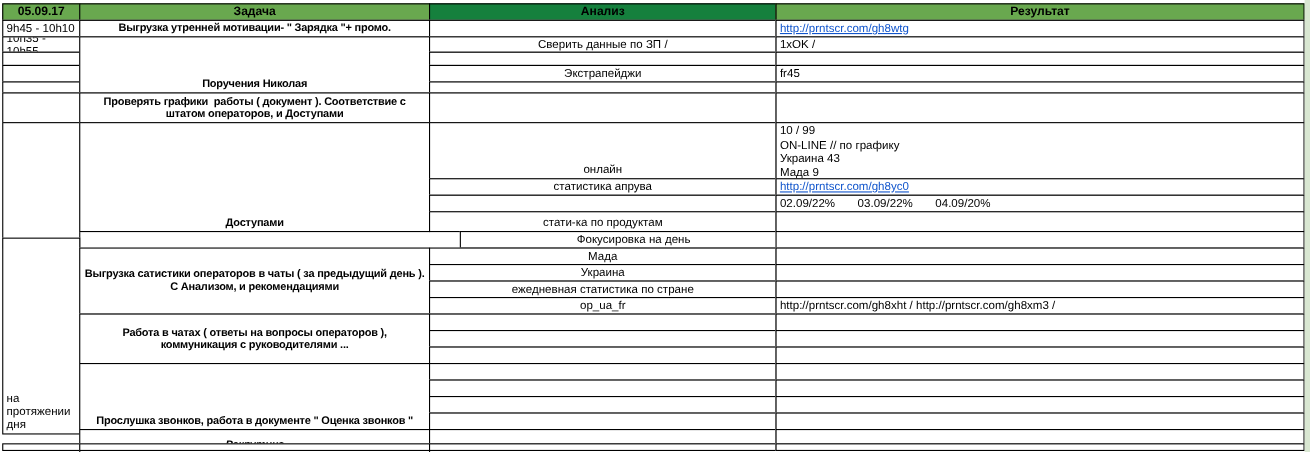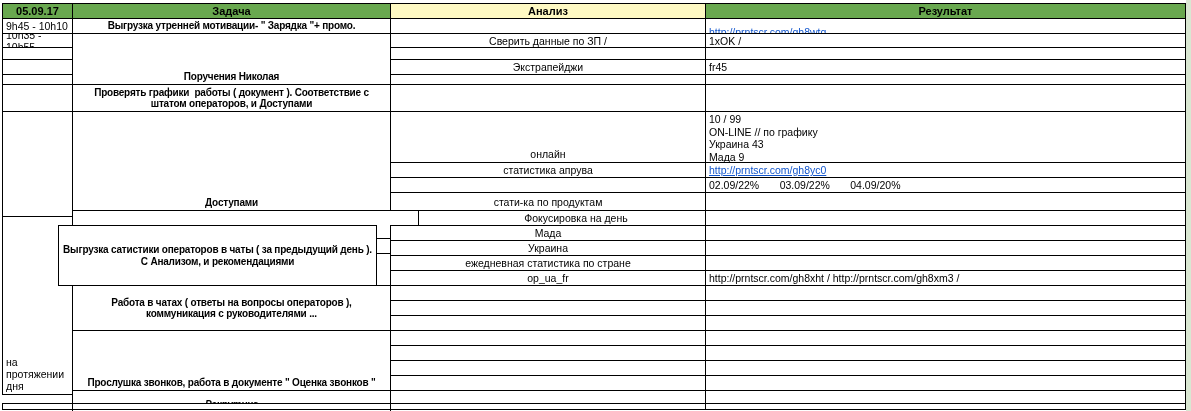--- a/index.html
+++ b/index.html
@@ -35,28 +35,28 @@
       <div class="cell ha-l" style="left: 2px; top: 111px; width: 71px; height: 115px;"></div>
       <div class="cell ha-l va-b" style="left: 2px; top: 216px; width: 71px; height: 179px;">на протяжении дня</div>
       <div class="cell ha-l" style="left: 2px; top: 403px; width: 71px; height: 7px;"></div>
       <div class="cell hdr" style="left: 72px; top: 3px; width: 319px; height: 16px; background: rgb(105, 168, 79);">Задача</div>
       <div class="cell task" style="left: 72px; top: 18px; width: 319px; height: 16px;">Выгрузка утренней мотивации- " Зарядка "+ промо.</div>
       <div class="cell task va-b" style="left: 72px; top: 33px; width: 319px; height: 52px;">Поручения Николая</div>
       <div class="cell task" style="left: 72px; top: 84px; width: 319px; height: 28px;">Проверять графики  работы ( документ ). Соответствие с
 штатом операторов, и Доступами</div>
       <div class="cell task va-b" style="left: 72px; top: 111px; width: 319px; height: 100px;">Доступами</div>
       <div class="cell task" style="left: 72px; top: 210px; width: 319px; height: 16px; margin-top: 28px;">Контроль Европа</div>
-      <div class="cell task" style="left: 58px; top: 225px; width: 319px; height: 61px;">Выгрузка сатистики операторов в чаты ( за предыдущий день ).
+      <div class="cell task" style="left: 72px; top: 225px; width: 319px; height: 61px;">Выгрузка сатистики операторов в чаты ( за предыдущий день ).
 С Анализом, и рекомендациями</div>
       <div class="cell task" style="left: 72px; top: 285px; width: 319px; height: 46px;">Работа в чатах ( ответы на вопросы операторов ),
 коммуникация с руководителями ...</div>
       <div class="cell task va-b" style="left: 72px; top: 330px; width: 319px; height: 61px;">Прослушка звонков, работа в документе " Оценка звонков "</div>
       <div class="cell task" style="left: 72px; top: 390px; width: 319px; height: 30px; font-style: italic;">Рекрутинг</div>
       <div class="cell" style="left: 72px; top: 403px; width: 319px; height: 7px;"></div>
-      <div class="cell hdr" style="left: 390px; top: 3px; width: 316px; height: 16px; background: #fef9c3;">Анализ</div>
+      <div class="cell hdr" style="left: 390px; top: 3px; width: 316px; height: 16px; background: #15803d;">Анализ</div>
       <div class="cell" style="left: 390px; top: 18px; width: 316px; height: 16px;"></div>
       <div class="cell" style="left: 390px; top: 33px; width: 316px; height: 15px;">Сверить данные по ЗП /</div>
       <div class="cell" style="left: 390px; top: 47px; width: 316px; height: 13px;"></div>
       <div class="cell" style="left: 390px; top: 59px; width: 316px; height: 16px;">Экстрапейджи</div>
       <div class="cell" style="left: 390px; top: 74px; width: 316px; height: 11px;"></div>
       <div class="cell" style="left: 390px; top: 84px; width: 316px; height: 28px;"></div>
       <div class="cell va-b" style="left: 390px; top: 111px; width: 316px; height: 52px;">онлайн</div>
       <div class="cell" style="left: 390px; top: 162px; width: 316px; height: 16px;">статистика апрува</div>
       <div class="cell" style="left: 390px; top: 177px; width: 316px; height: 16px;"></div>
       <div class="cell va-b" style="left: 390px; top: 192px; width: 316px; height: 19px;">стати-ка по продуктам</div>
@@ -68,21 +68,21 @@
       <div class="cell" style="left: 390px; top: 285px; width: 316px; height: 16px;"></div>
       <div class="cell" style="left: 390px; top: 300px; width: 316px; height: 16px;"></div>
       <div class="cell" style="left: 390px; top: 315px; width: 316px; height: 16px;"></div>
       <div class="cell" style="left: 390px; top: 330px; width: 316px; height: 16px;"></div>
       <div class="cell" style="left: 390px; top: 345px; width: 316px; height: 16px;"></div>
       <div class="cell" style="left: 390px; top: 360px; width: 316px; height: 16px;"></div>
       <div class="cell" style="left: 390px; top: 375px; width: 316px; height: 16px;"></div>
       <div class="cell" style="left: 390px; top: 390px; width: 316px; height: 14px;"></div>
       <div class="cell" style="left: 390px; top: 403px; width: 316px; height: 7px;"></div>
       <div class="cell hdr" style="left: 705px; top: 3px; width: 481px; height: 16px; background: rgb(105, 168, 79);">Результат</div>
-      <div class="cell link ha-l" style="left: 705px; top: 18px; width: 481px; height: 28px; color: rgb(17, 85, 204);">http://prntscr.com/gh8wtg</div>
+      <div class="cell link ha-l" style="left: 705px; top: 18px; width: 481px; height: 16px; color: rgb(17, 85, 204);">http://prntscr.com/gh8wtg</div>
       <div class="cell ha-l" style="left: 705px; top: 33px; width: 481px; height: 15px;">1xOK /</div>
       <div class="cell ha-l" style="left: 705px; top: 47px; width: 481px; height: 13px;"></div>
       <div class="cell ha-l" style="left: 705px; top: 59px; width: 481px; height: 16px;">fr45</div>
       <div class="cell ha-l" style="left: 705px; top: 74px; width: 481px; height: 11px;"></div>
       <div class="cell ha-l" style="left: 705px; top: 84px; width: 481px; height: 28px;"></div>
       <div class="cell multi ha-l va-t" style="left: 705px; top: 111px; width: 481px; height: 52px;">10 / 99
 ON-LINE // по графику
 Украина 43
 Мада 9</div>
       <div class="cell link ha-l" style="left: 705px; top: 162px; width: 481px; height: 16px; color: rgb(17, 85, 204);">http://prntscr.com/gh8yc0</div>

